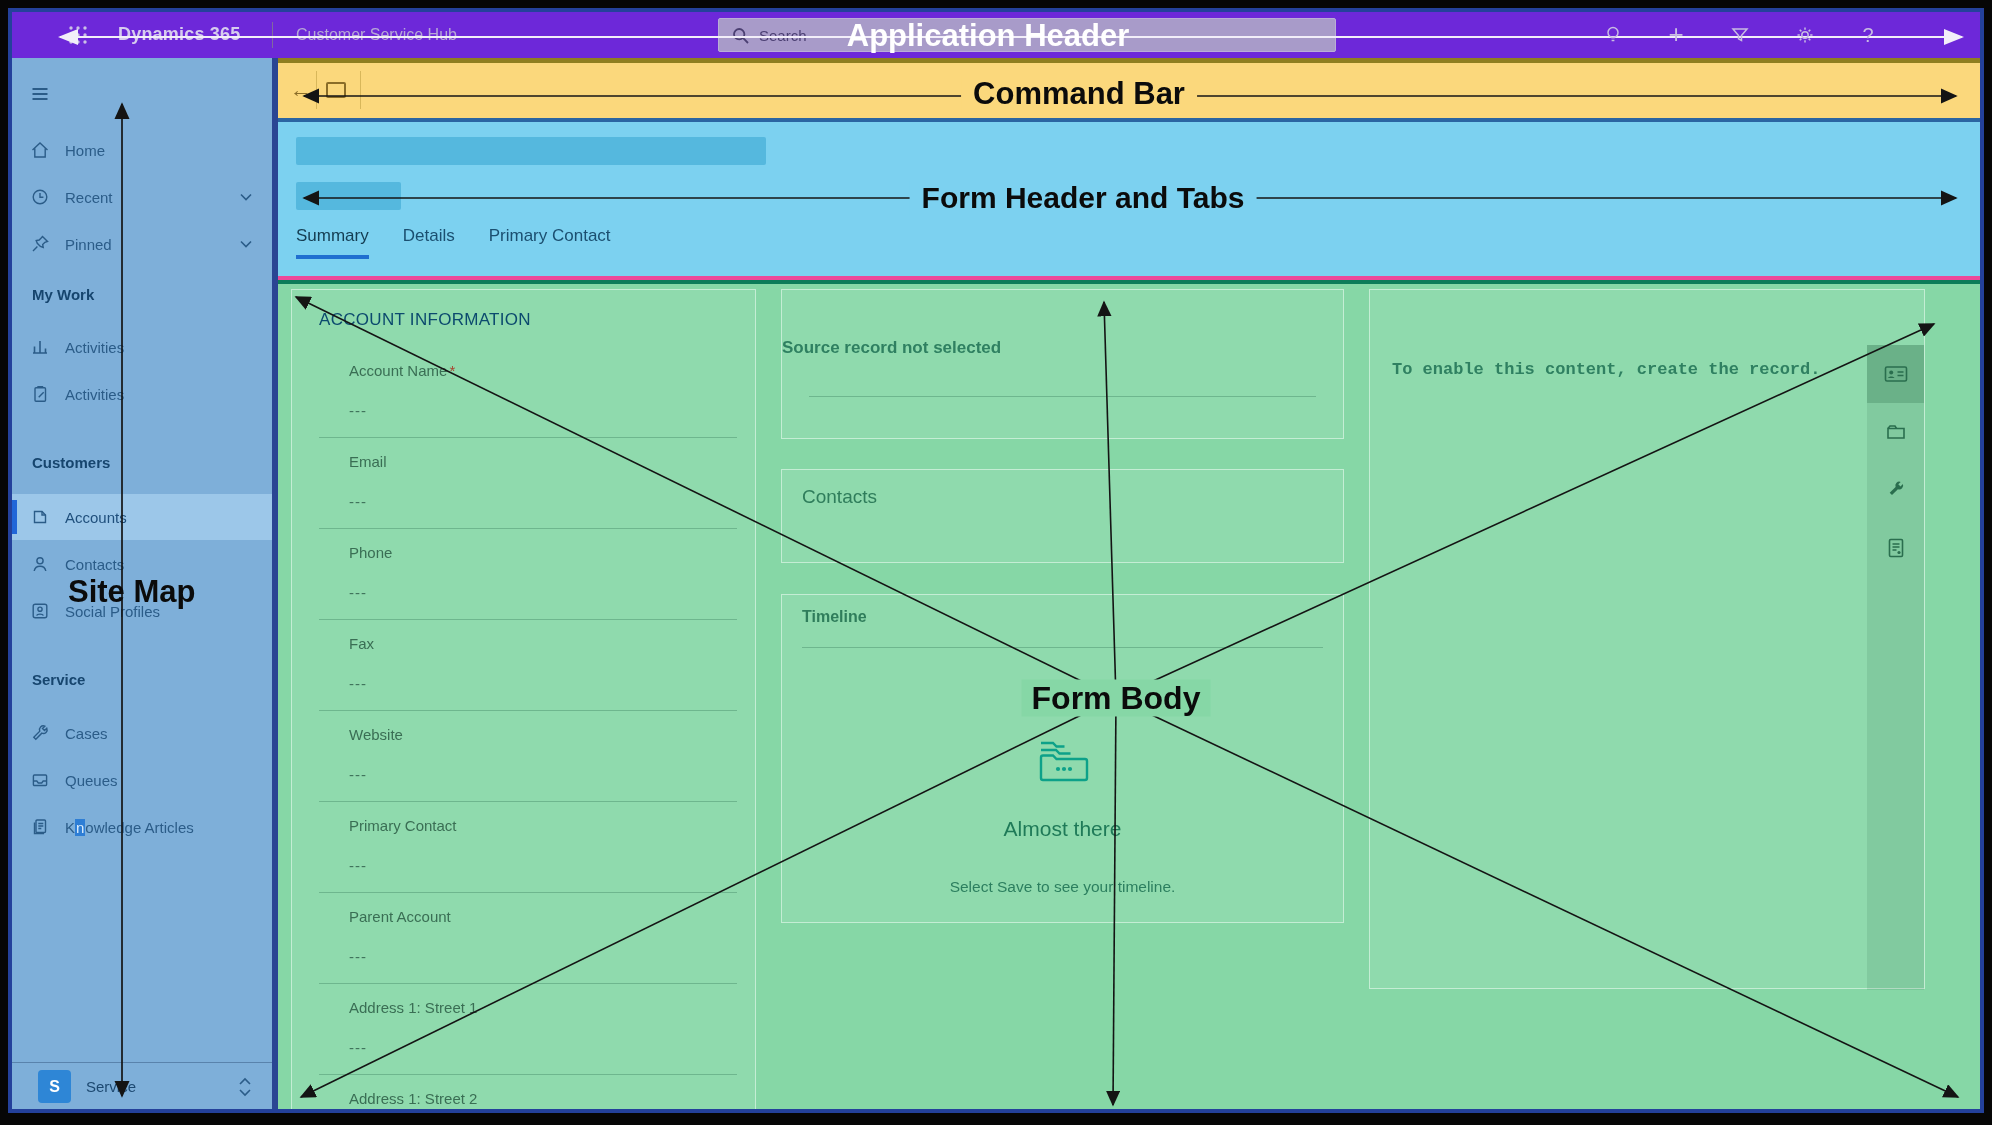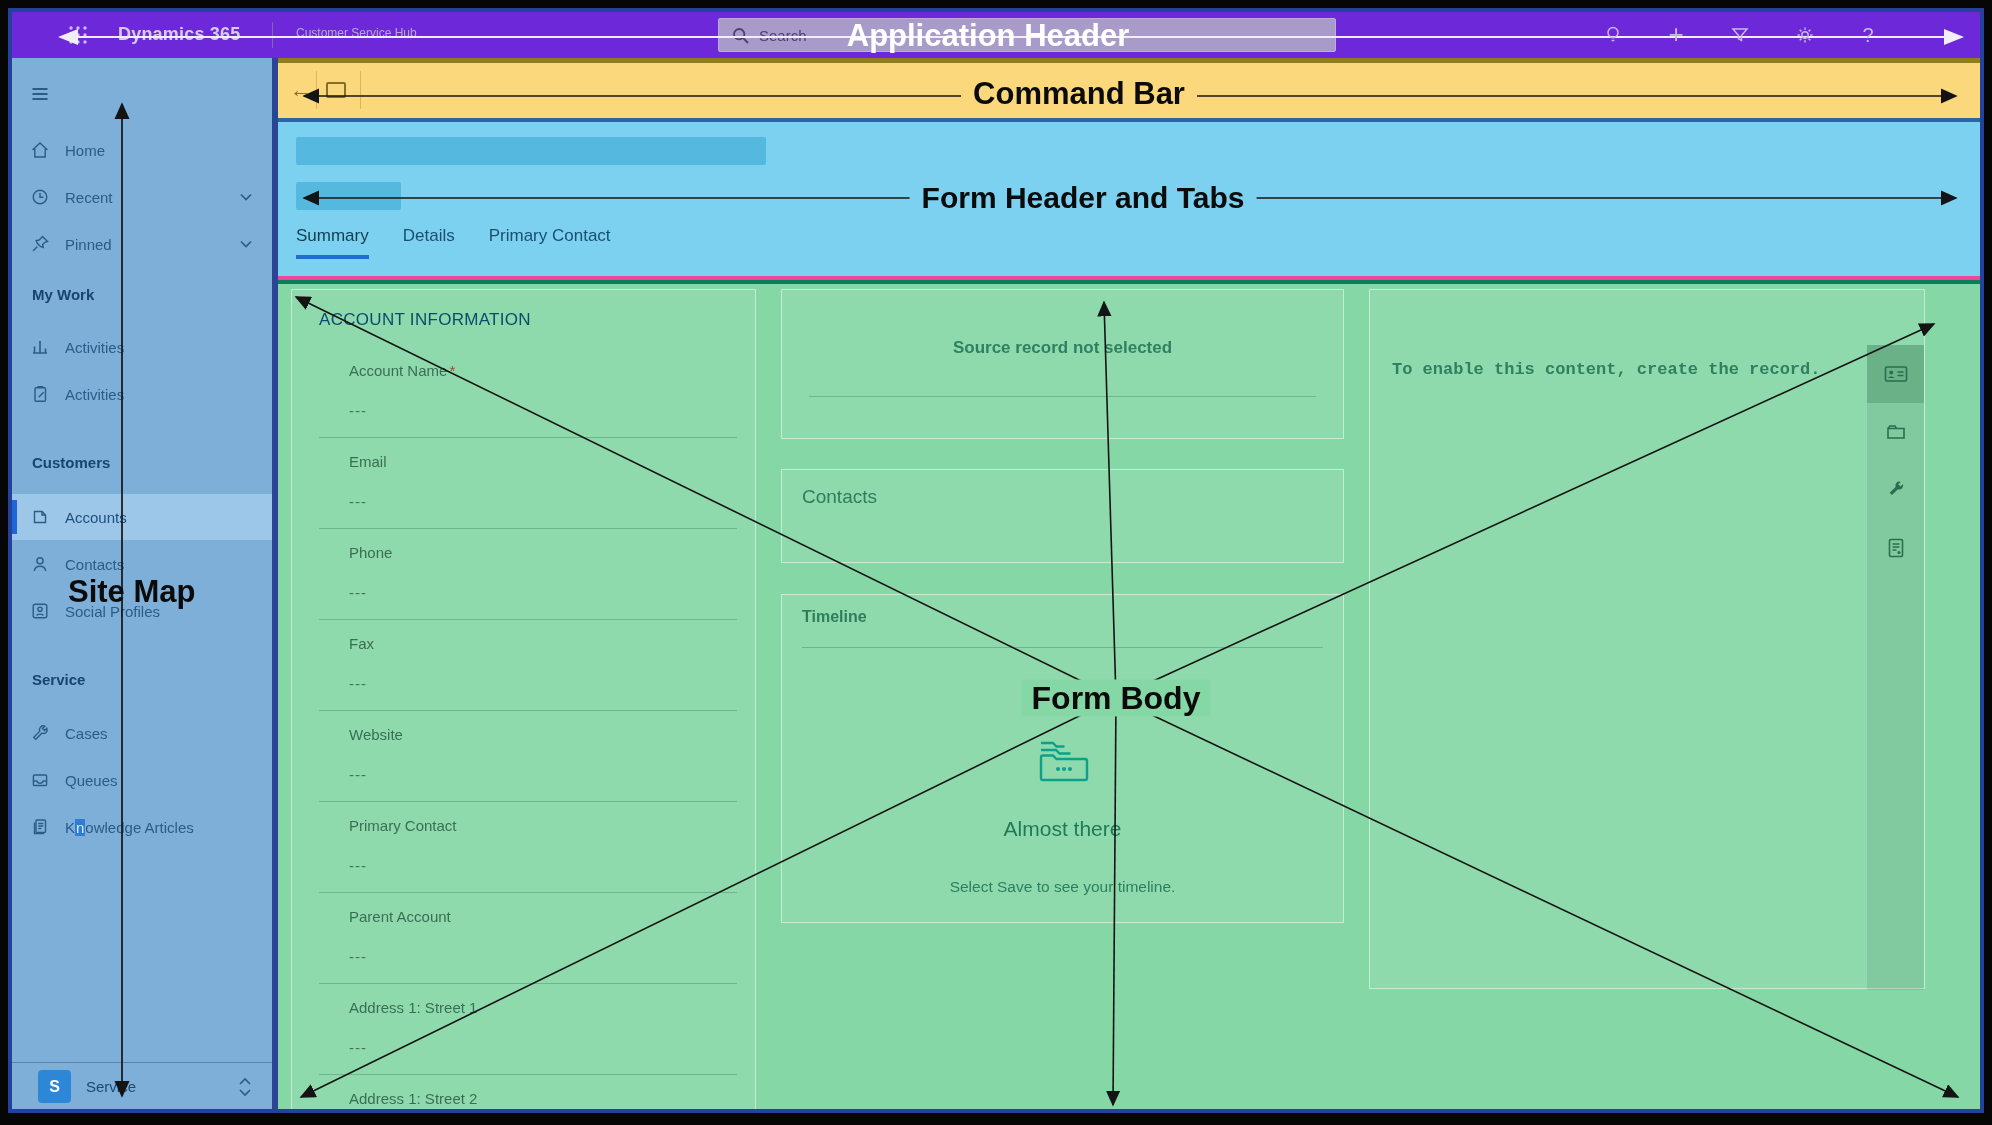--- a/index.html
+++ b/index.html
@@ -12,21 +12,21 @@
   }
   .window {
     position:absolute; left:8px; top:8px; width:1976px; height:1105px;
     border:4px solid #24419b; background:#24419b;
   }
   
   .app-header { position:absolute; left:0; top:0; width:1968px; height:47px; background:#6d28d9; }
   .waffle { position:absolute; left:56px; top:13px; width:20px; height:20px; }
   .brand { position:absolute; left:106px; top:12px; font-size:18px; font-weight:bold; color:#d6cbee; letter-spacing:.2px; }
   .brand-divider { position:absolute; left:260px; top:10px; width:1px; height:26px; background:#80699f; }
-  .app-name { position:absolute; left:284px; top:14px; font-size:12px; color:#b7a8d6; }
+  .app-name { position:absolute; left:284px; top:14px; font-size:16px; color:#b7a8d6; }
   .search-box { position:absolute; left:706px; top:6px; width:618px; height:34px; background:#a89bc9; border:1px solid #b9aed6; border-radius:2px; }
   .search-box .s-icon { position:absolute; left:12px; top:7px; }
   .search-box .s-text { position:absolute; left:40px; top:8px; font-size:15px; color:#4b3f72; }
   .hdr-arrow { position:absolute; left:0; top:0; width:1968px; height:46px; pointer-events:none; }
   .ann-label { font-weight:bold; color:#0b0b0b; white-space:nowrap; }
   .app-hdr-label { position:absolute; left:976px; top:50%; transform:translate(-50%,-50%); font-size:31px; font-weight:bold; color:#ffffff; }
   .hdr-icon { position:absolute; top:12px; width:24px; height:24px; color:#c8bbe2; text-align:center; font-size:21px; line-height:22px; }
   
   .sitemap { position:absolute; left:0; top:46px; width:260px; height:1051px; background:#7eafd9; }
   .sitemap-border { position:absolute; left:260px; top:46px; width:6px; height:1051px; background:#2a4593; }
@@ -66,21 +66,21 @@
   .card { position:absolute; background:rgba(255,255,255,.08); border:1px solid rgba(250,255,252,.5); }
   .acct-card { left:13px; top:5px; width:465px; height:824px; }
   .acct-title { position:absolute; left:27px; top:20px; font-size:17px; color:#0c4a6e; letter-spacing:.3px; }
   .acct-fields { position:absolute; left:0; top:70px; right:0; }
   .fld { position:relative; height:91px; }
   .fld .lbl { position:absolute; left:57px; top:2px; font-size:15px; color:#3a6e54; }
   .fld .req { color:#a8452f; margin-left:2px; }
   .fld .val { position:absolute; left:57px; top:42px; font-size:15px; color:#40745c; letter-spacing:1px; }
   .fld .rule { position:absolute; left:27px; right:18px; top:77px; height:1px; background:rgba(25,90,60,.28); }
   .src-card { left:503px; top:5px; width:563px; height:150px; }
-  .src-msg { position:absolute; left:0; right:0; top:48px; text-align:center; font-size:17px; font-weight:bold; color:#2f8061; }
+  .src-msg { position:absolute; left:0; right:0; top:48px; text-align:left; font-size:17px; font-weight:bold; color:#2f8061; }
   .src-rule { position:absolute; left:27px; right:27px; top:106px; height:1px; background:rgba(25,90,60,.28); }
   .contacts-card { left:503px; top:185px; width:563px; height:94px; }
   .contacts-title { position:absolute; left:20px; top:16px; font-size:19px; color:#2f7d5b; }
   .tl-card { left:503px; top:310px; width:563px; height:329px; }
   .tl-title { position:absolute; left:20px; top:13px; font-size:16px; font-weight:bold; color:#2f7d5b; }
   .tl-rule { position:absolute; left:20px; right:20px; top:52px; height:1px; background:rgba(25,90,60,.28); }
   .tl-icon { position:absolute; left:252px; top:138px; }
   .tl-empty-title { position:absolute; left:0; right:0; top:222px; text-align:center; font-size:21px; color:#1f7a58; }
   .tl-empty-msg { position:absolute; left:0; right:0; top:283px; text-align:center; font-size:15.5px; color:#2c7f5f; }
   .ref-card { left:1091px; top:5px; width:556px; height:700px; }

